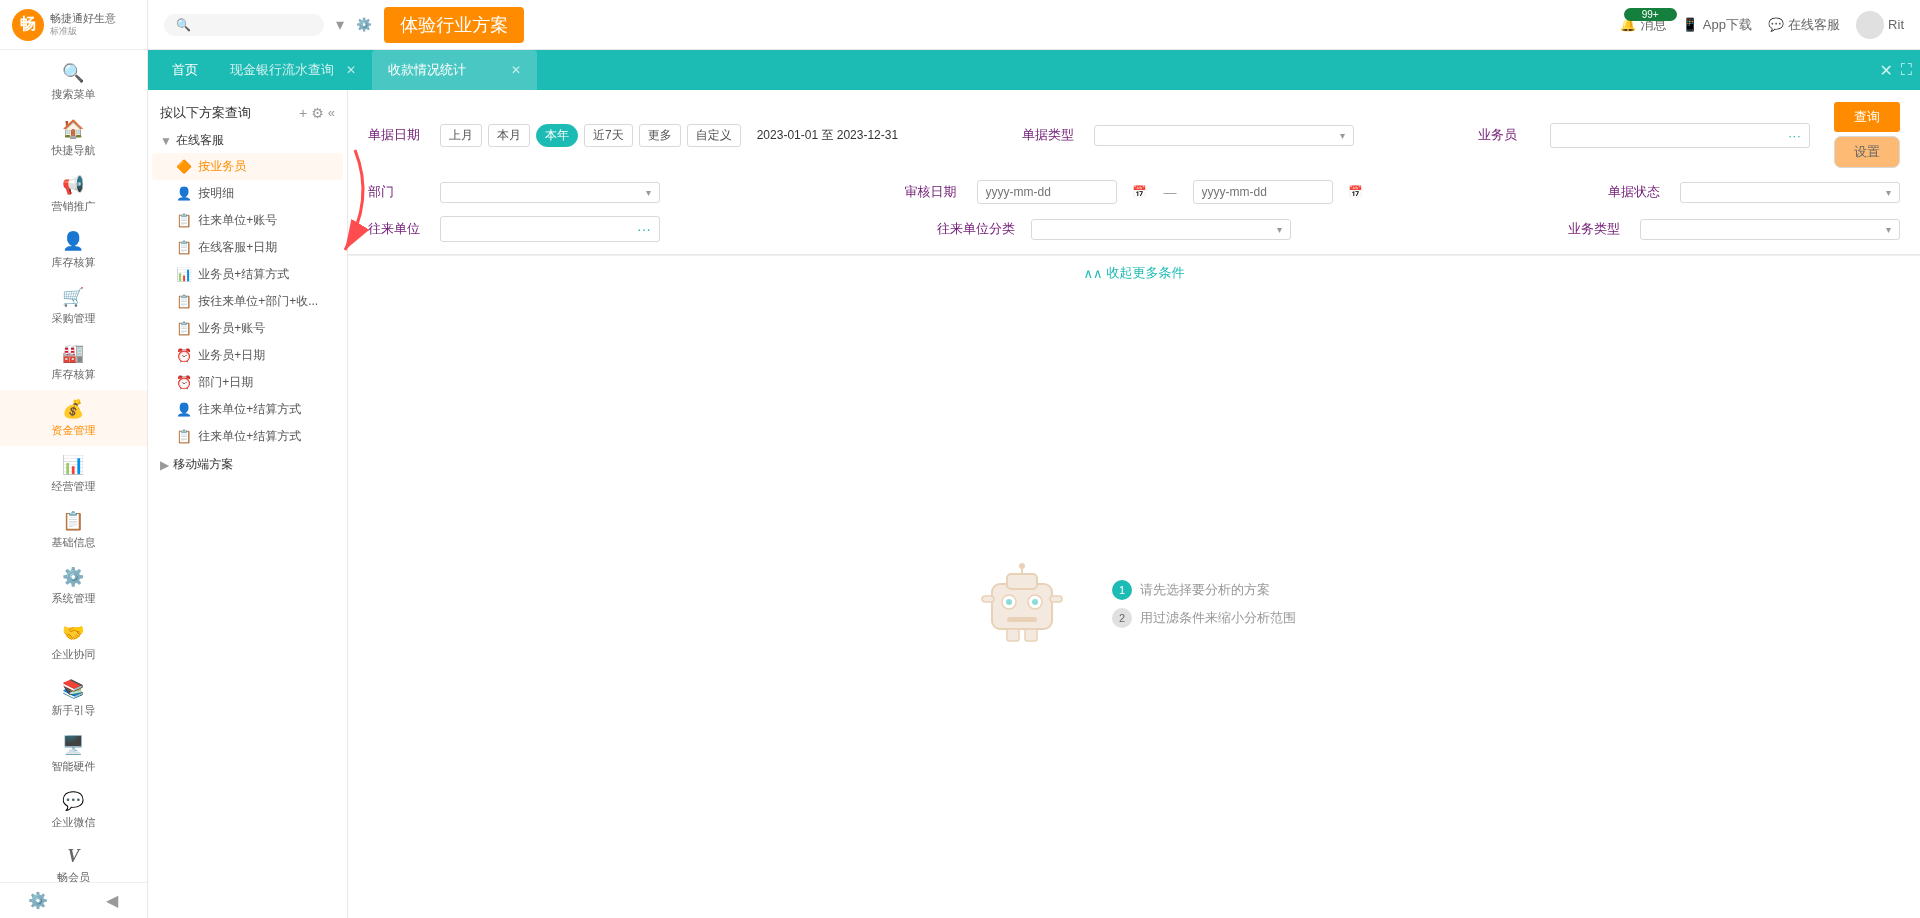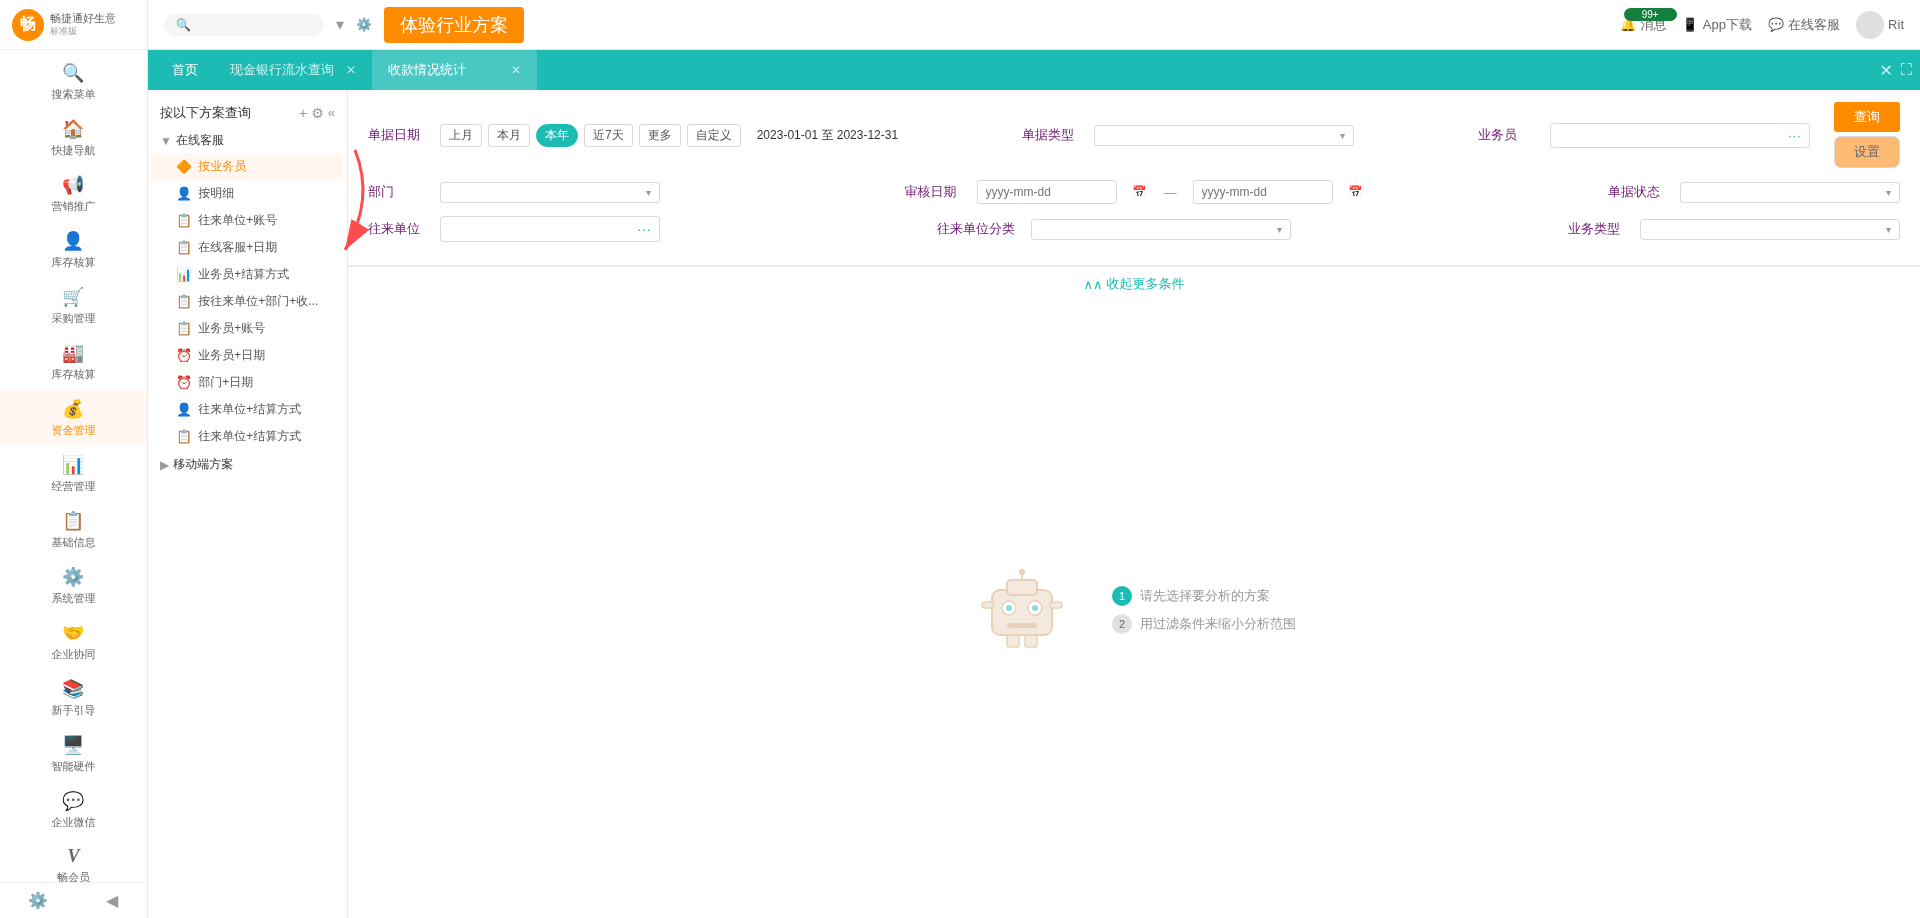--- a/index.html
+++ b/index.html
@@ -68,21 +68,21 @@
 
     
     .page-header { background: #fff; padding: 0 20px; height: 48px; display: flex; align-items: center; justify-content: space-between; border-bottom: 1px solid #e8e8e8; }
     .page-title { font-size: 16px; font-weight: bold; color: #333; border: 2px solid #ff4d4f; padding: 2px 8px; border-radius: 2px; }
     .page-header-actions { display: flex; gap: 12px; }
     .page-action-btn { display: flex; align-items: center; gap: 4px; color: #1cbbb4; cursor: pointer; font-size: 13px; }
 
     
     .filter-area { background: #fff; padding: 12px 20px; border-bottom: 1px solid #e8e8e8; }
     .filter-row { display: flex; align-items: center; gap: 16px; margin-bottom: 12px; flex-wrap: wrap; }
-    .filter-row:last-child { margin-bottom: 11px; }
+    .filter-row:last-child { margin-bottom: 0; }
     .filter-label { color: #701a75; font-size: 13px; white-space: nowrap; min-width: 56px; }
     .date-group { display: flex; align-items: center; gap: 6px; }
     .date-btn { padding: 2px 8px; font-size: 12px; border: 1px solid #d9d9d9; border-radius: 3px; background: #fff; cursor: pointer; color: #555; }
     .date-btn.active { background: #1cbbb4; color: white; border-color: #1cbbb4; border-radius: 12px; }
     .date-range { display: flex; align-items: center; gap: 4px; font-size: 12px; color: #333; }
     .filter-select { display: flex; align-items: center; gap: 4px; border: 1px solid #d9d9d9; border-radius: 3px; padding: 4px 8px; background: #fff; cursor: pointer; min-width: 180px; justify-content: space-between; }
     .filter-select-wide { min-width: 260px; }
     .filter-input { border: 1px solid #d9d9d9; border-radius: 3px; padding: 4px 8px; font-size: 12px; width: 140px; color: #999; }
     .filter-dash { color: #999; }
     .filter-ellipsis { color: #1cbbb4; cursor: pointer; font-size: 14px; }

